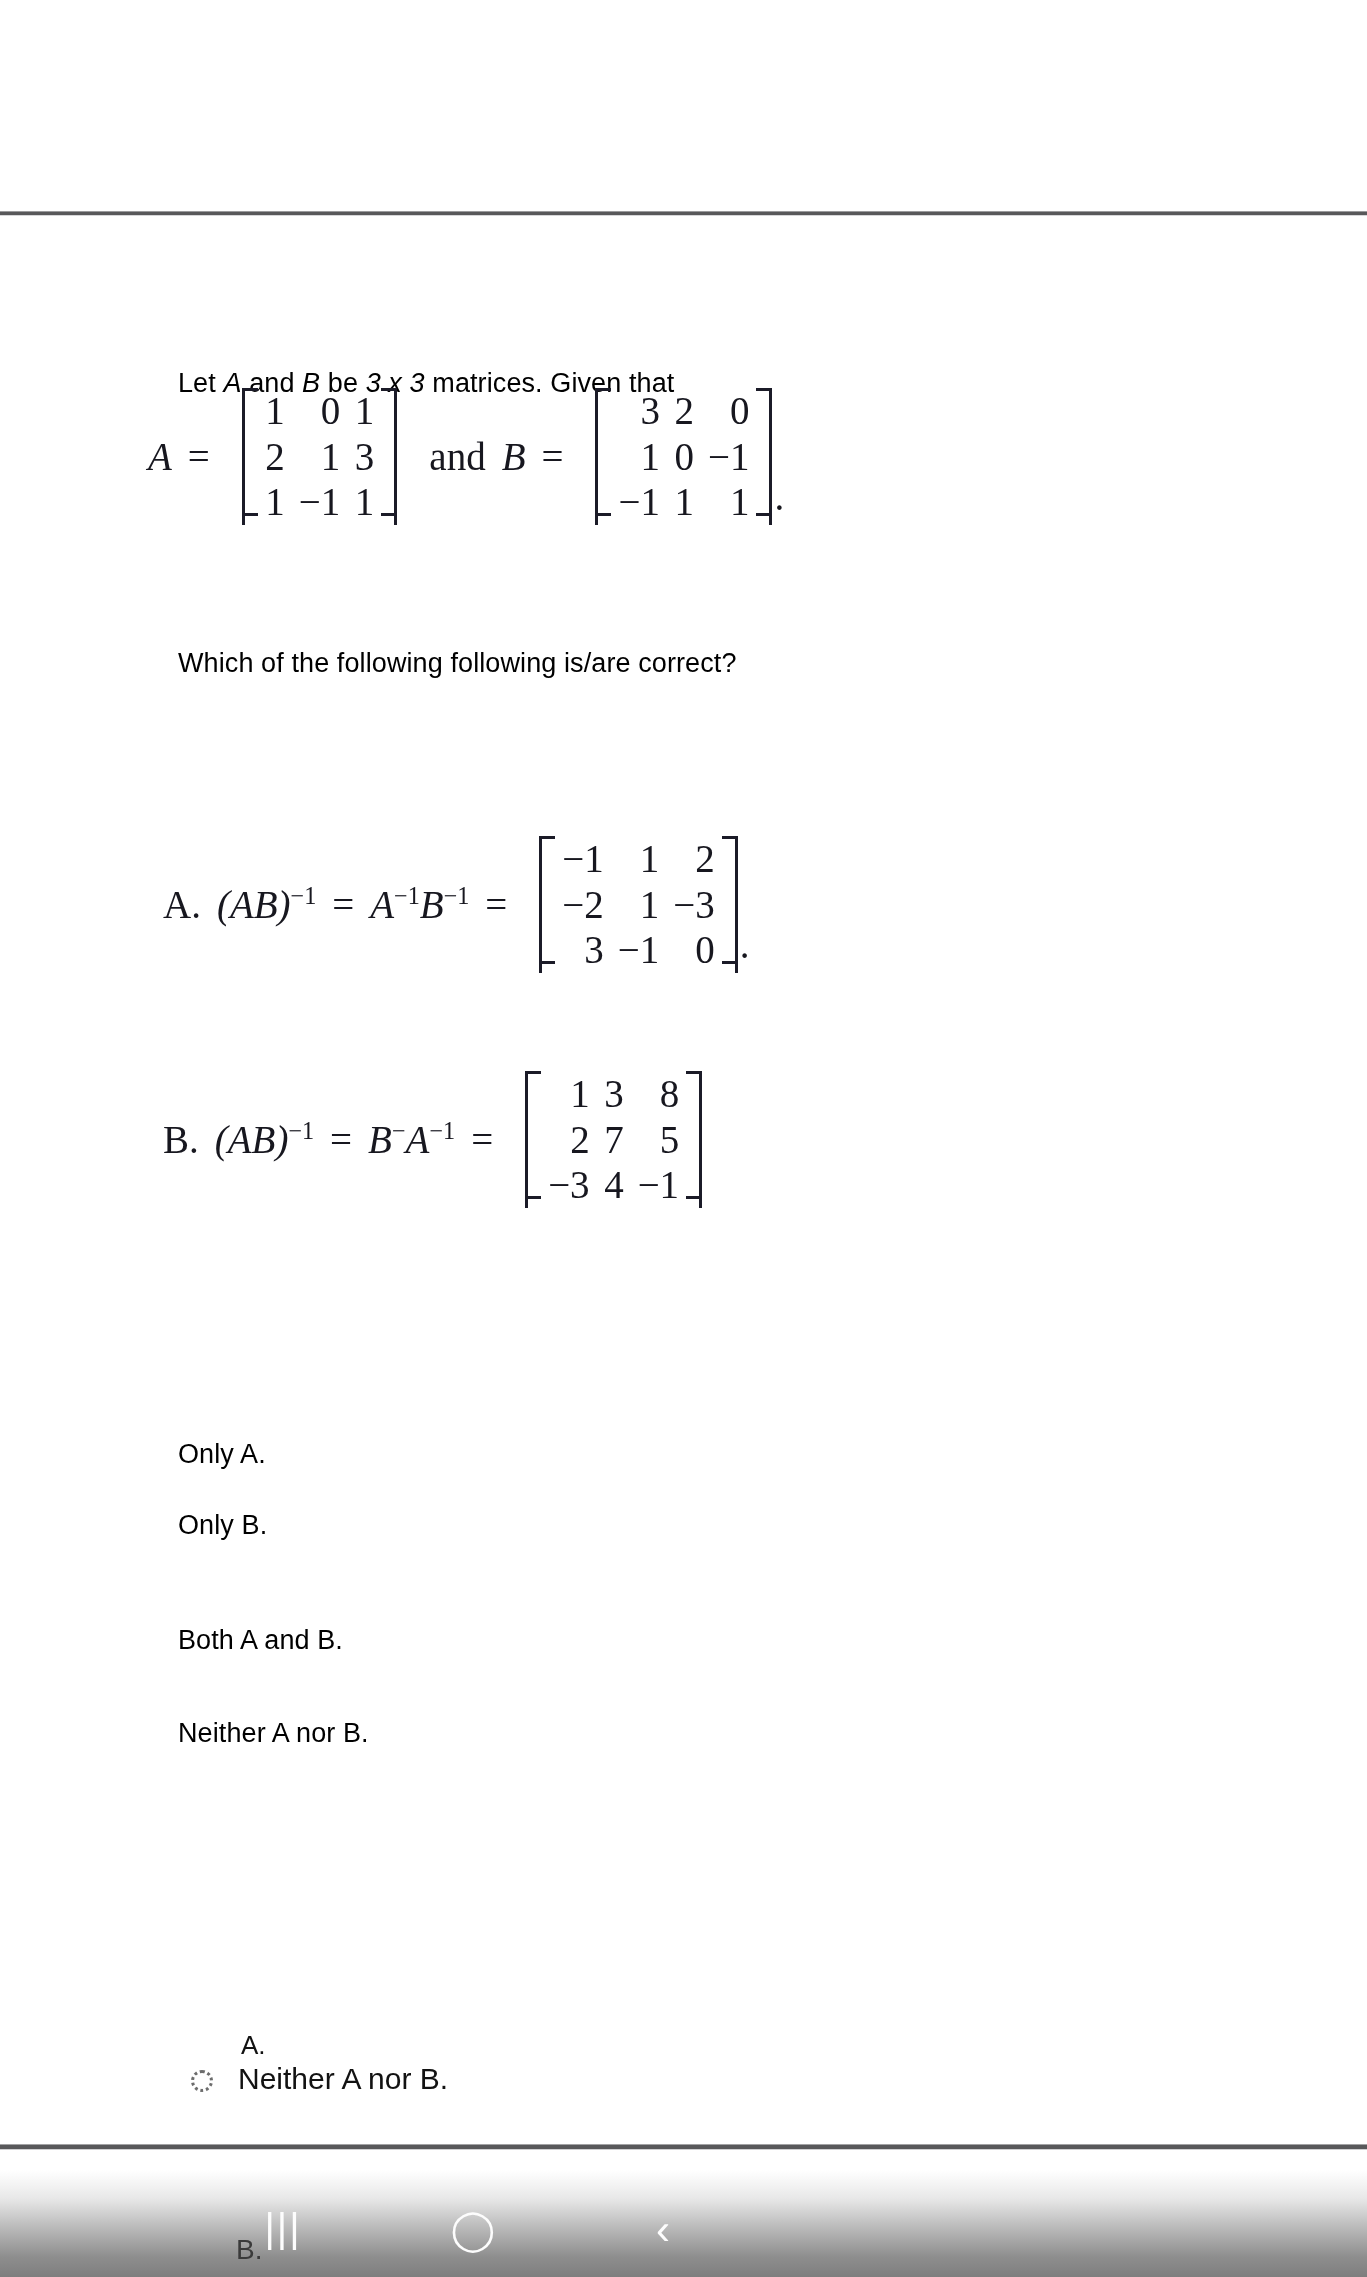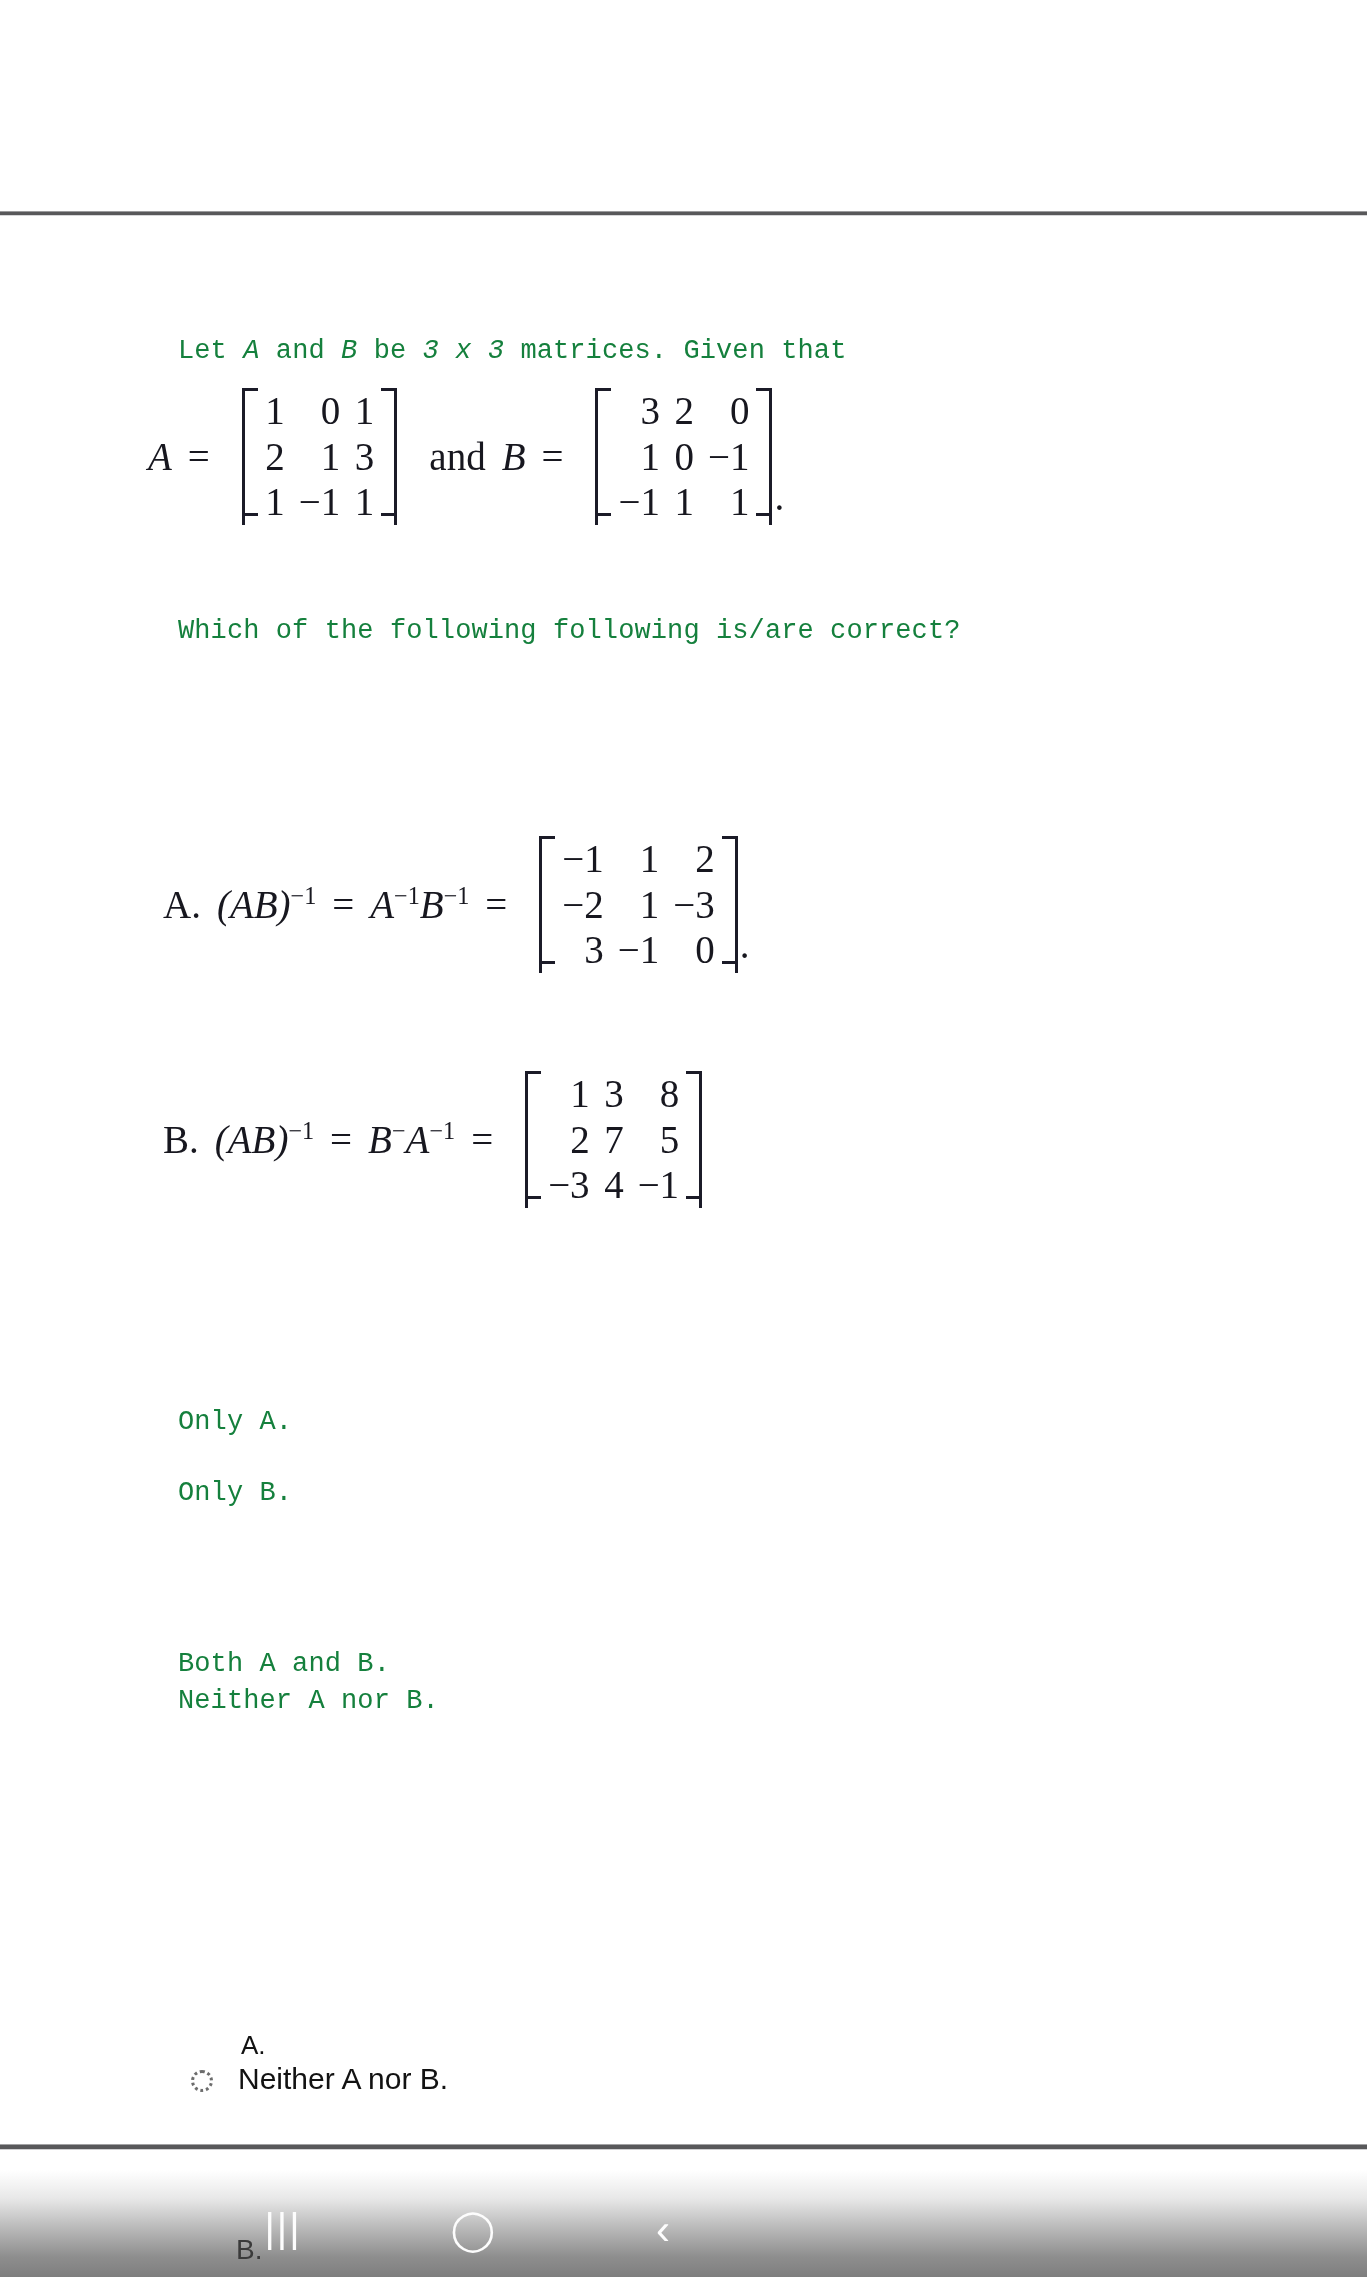--- a/index.html
+++ b/index.html
@@ -33,25 +33,26 @@
   .content {
     position: absolute;
     top: 216px;
     left: 0;
     width: 1367px;
     height: 1928px;
     background: #ffffff;
   }
 
   .sans {
-    font-family: Liberation Mono, monospace;
-    color: #15803d;
+    font-family: Liberation Sans, sans-serif;
+    color: #000000;
     font-size: 27px;
     line-height: 1.25;
     letter-spacing: 0.1px;
+    margin-top: 32px;
   }
 
   
   .intro {
     position: absolute;
     left: 178px;
     top: 119px;
     white-space: nowrap;
   }
   .intro i { font-style: italic; }
@@ -354,21 +355,21 @@
         <span>−3</span>
         <span>4</span>
         <span>−1</span>
       </span>
       <span class="brk r"></span>
     </span>
   </div>
 
   <div class="sans opt" style="top:1190px;">Only A.</div>
   <div class="sans opt" style="top:1261px;">Only B.</div>
-  <div class="sans opt" style="top:1432px;">Both A and B.</div>
+  <div class="sans opt" style="top:1376px;">Both A and B.</div>
   <div class="sans opt" style="top:1469px;">Neither A nor B.</div>
 
   <div class="answer-block">
     <div class="answer-tag">A.</div>
     <div class="radio"></div>
     <div class="answer-text">Neither A nor B.</div>
   </div>
 
 </div>
 

